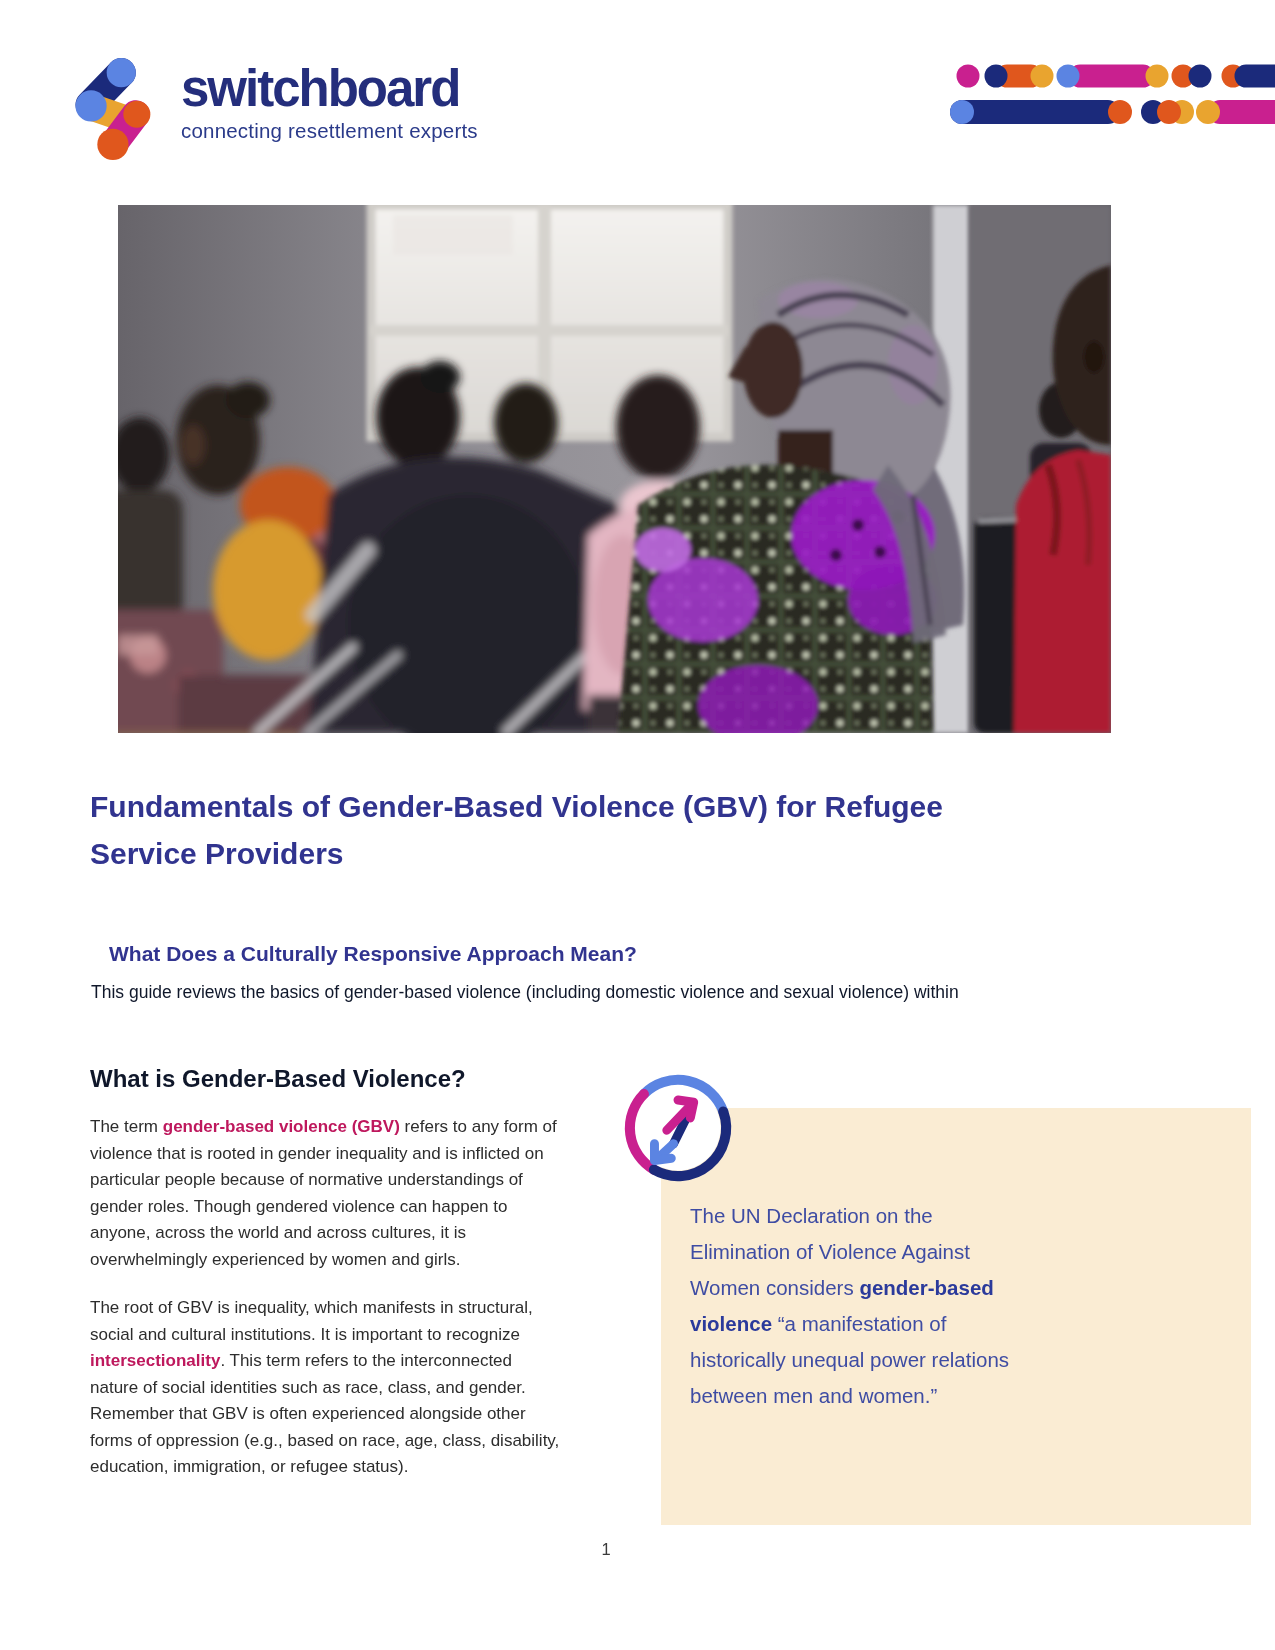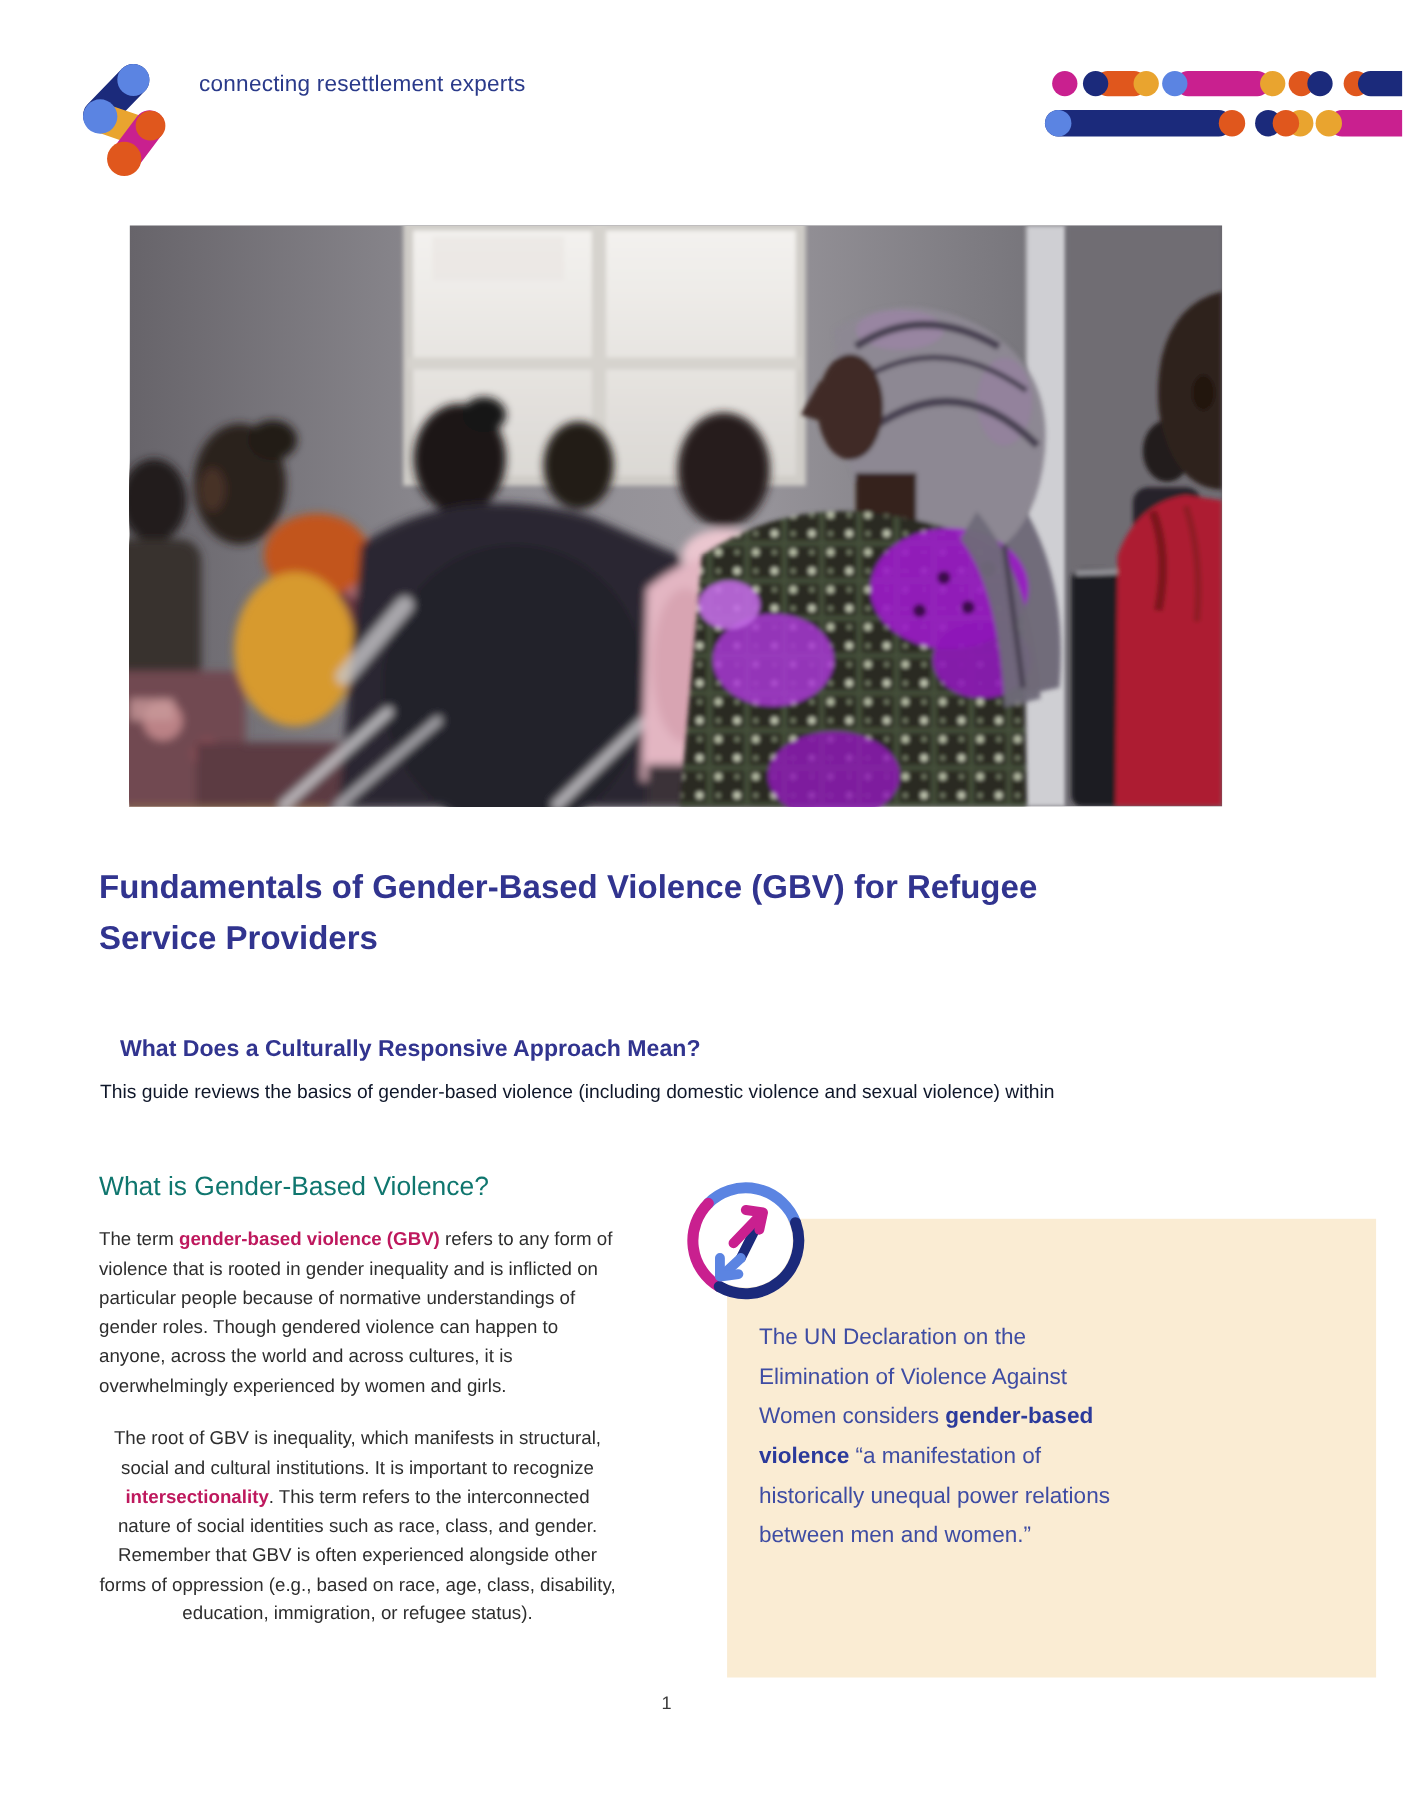--- a/index.html
+++ b/index.html
@@ -16,25 +16,25 @@
 
   
   .photo{position:absolute;left:118px;top:205px;width:993px;height:528px;background:#7e7c82;overflow:hidden;}
   .photo svg{display:block;}
 
   
   .title{position:absolute;left:90px;top:783px;width:1000px;font-size:30px;font-weight:bold;color:#31348f;line-height:47px;}
   .subtitle{position:absolute;left:92px;top:925px;width:1000px;font-size:21px;font-weight:bold;color:#31348f;}
   .intro{position:absolute;left:91px;top:978px;width:1090px;font-size:17.5px;color:#0f172a;line-height:29px;}
 
-  .section-heading{position:absolute;left:90px;top:1065px;font-size:24px;font-weight:400;color:#0f766e;}
+  .section-heading{position:absolute;left:90px;top:1065px;font-size:24px;font-weight:700;color:#0f172a;}
 
   .left-col{position:absolute;left:90px;top:1114px;width:470px;font-size:17px;line-height:26.5px;color:#2d2d2d;}
   .left-col p{margin:0;}
-  .left-col p + p{margin-top:22px;text-align:center;}
+  .left-col p + p{margin-top:22px;}
   .left-col b{color:#be185d;}
 
   
   .callout-box{position:absolute;left:661px;top:1108px;width:590px;height:417px;background:#faecd3;}
   .callout-text{position:absolute;left:29px;top:90px;width:335px;font-size:20.5px;line-height:36px;color:#3e4ca3;}
   .callout-text b{color:#2b3a9b;}
   .callout-icon{position:absolute;left:622px;top:1072px;width:112px;height:112px;}
 
   .page-number{position:absolute;left:0;top:1540px;width:1212px;text-align:center;font-size:16.5px;color:#3a3a3a;}
 </style>
@@ -47,20 +47,21 @@
     <svg class="logo-icon" viewBox="0 0 100 100">
       <line x1="56" y1="16" x2="26" y2="47" stroke="#1b2a7b" stroke-width="28" stroke-linecap="round"></line>
       <line x1="30" y1="50" x2="62" y2="61" stroke="#e9a42f" stroke-width="26" stroke-linecap="round"></line>
       <line x1="70" y1="56" x2="49" y2="84" stroke="#c9208f" stroke-width="27" stroke-linecap="round"></line>
       <circle cx="56" cy="16" r="14" fill="#5b84e2"></circle>
       <circle cx="27" cy="48" r="15" fill="#5b84e2"></circle>
       <circle cx="71" cy="56" r="13" fill="#e0571d"></circle>
       <circle cx="48" cy="85" r="15" fill="#e0571d"></circle>
     </svg>
     <div class="logo-text">
+      <div class="brand">switchboard</div>
       <div class="tagline">connecting resettlement experts</div>
     </div>
   </div>
 
   <svg class="dots" viewBox="0 0 330 72">
 
     <circle cx="23" cy="18" r="11.5" fill="#c9208f"></circle>
     <line x1="62" y1="18" x2="86" y2="18" stroke="#e0571d" stroke-width="23" stroke-linecap="round"></line>
     <circle cx="51" cy="18" r="11.5" fill="#1b2a7b"></circle>
     <circle cx="97" cy="18" r="11.5" fill="#e9a42f"></circle>

